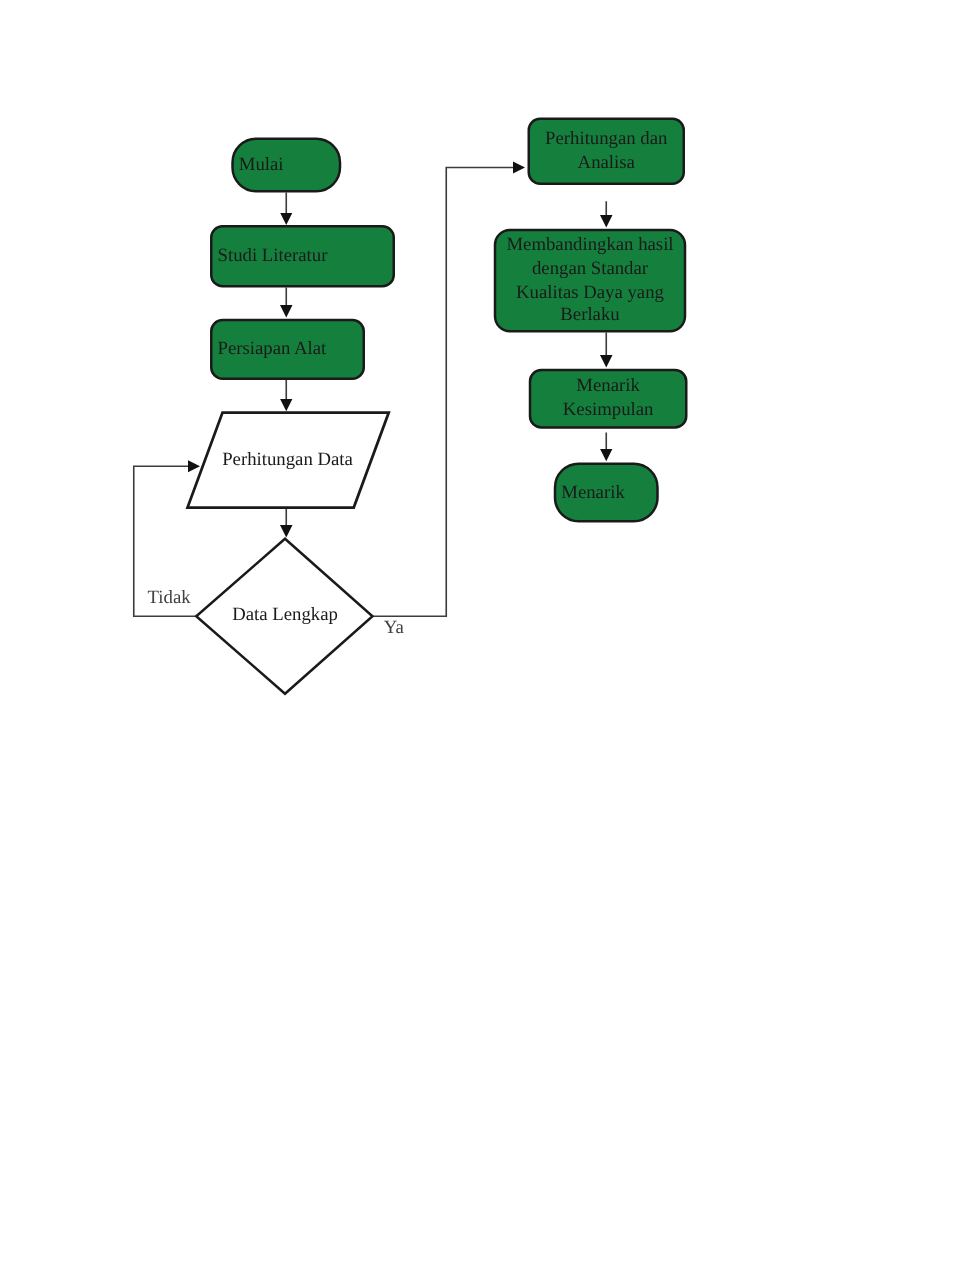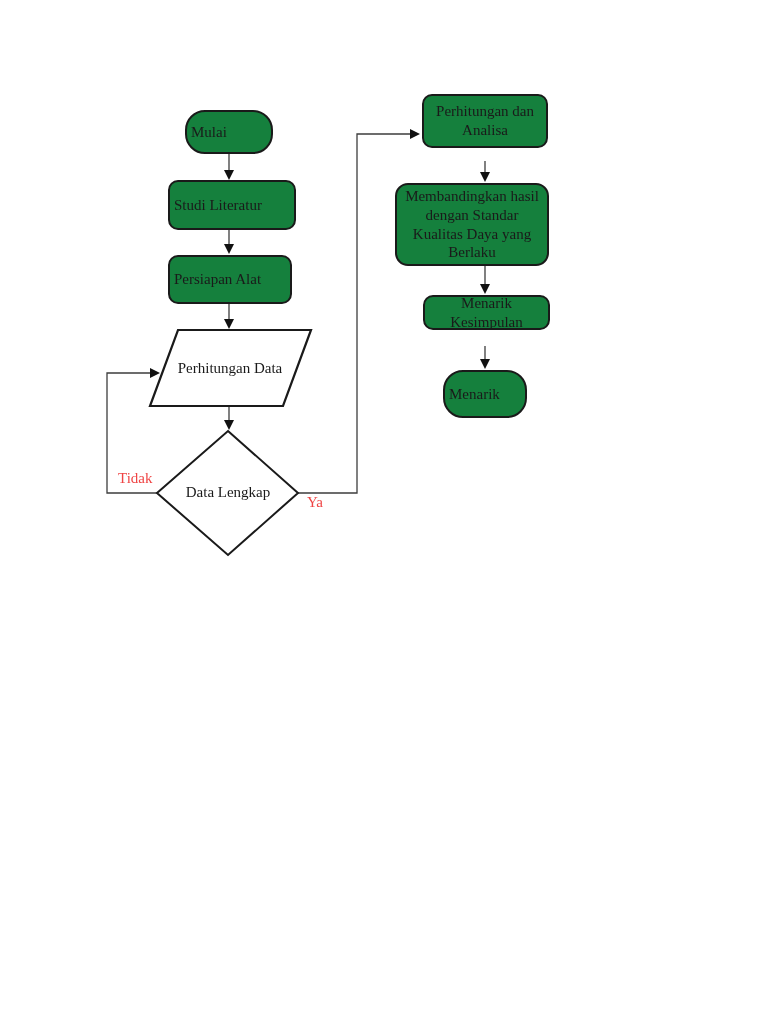--- a/index.html
+++ b/index.html
@@ -46,21 +46,21 @@
     justify-content: center;
     text-align: center;
     font-size: 15px;
     line-height: 1.3;
     color: #1a1a1a;
     background: transparent;
   }
   .edge-label {
     position: absolute;
     font-size: 15px;
-    color: #ef4444;
+    color: #404040;
     background: transparent;
     white-space: nowrap;
   }
 </style>
 </head>
 <body>
 
 <div id="page">
 
   <svg id="connector-layer" viewBox="0 0 768 1024" xmlns="http://www.w3.org/2000/svg">
@@ -82,21 +82,21 @@
 
     <polygon points="178,330 311,330 283,406 150,406" stroke-width="2.2" fill="#ffffff" stroke="#1a1a1a"></polygon>
 
     <polygon points="228,431 298,493 228,555 157,493" stroke-width="2" fill="#ffffff" stroke="#1a1a1a"></polygon>
   </svg>
 
   <div class="node terminator" style="left:185px; top:110px; width:88px; height:44px;">
     <span>Mulai</span>
   </div>
 
-  <div class="node process" style="left:168px; top:180px; width:128px; height:50px;">
+  <div class="node process" style="left:168px; top:180px; width:148px; height:50px;">
     <span>Studi Literatur</span>
   </div>
 
   <div class="node process" style="left:168px; top:255px; width:124px; height:49px;">
     <span>Persiapan Alat</span>
   </div>
 
   <div class="shape-label" style="left:174px; top:342px; width:112px; height:54px;">Perhitungan Data</div>
 
   <div class="shape-label" style="left:168px; top:483px; width:120px; height:20px;">Data Lengkap</div>
@@ -106,21 +106,21 @@
   <div class="edge-label" style="left:307px; top:494px;">Ya</div>
 
   <div class="node process" style="left:422px; top:94px; width:126px; height:54px;">
     <span>Perhitungan dan Analisa</span>
   </div>
 
   <div class="node process-lg" style="left:395px; top:183px; width:154px; height:83px;">
     <span>Membandingkan hasil dengan Standar Kualitas Daya yang Berlaku</span>
   </div>
 
-  <div class="node process" style="left:423px; top:295px; width:127px; height:35px;">
+  <div class="node process" style="left:423px; top:295px; width:127px; height:48px;">
     <span>Menarik Kesimpulan</span>
   </div>
 
   <div class="node terminator" style="left:443px; top:370px; width:84px; height:48px;">
     <span>Menarik</span>
   </div>
 
 </div>
 
 </body></html>

